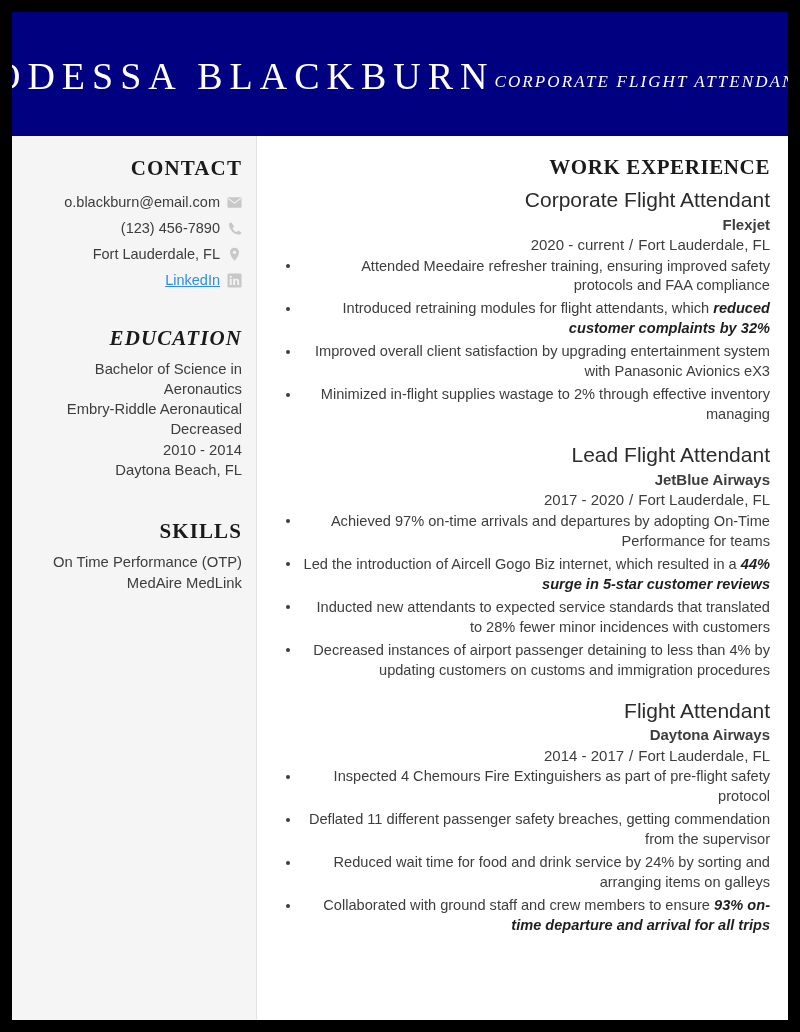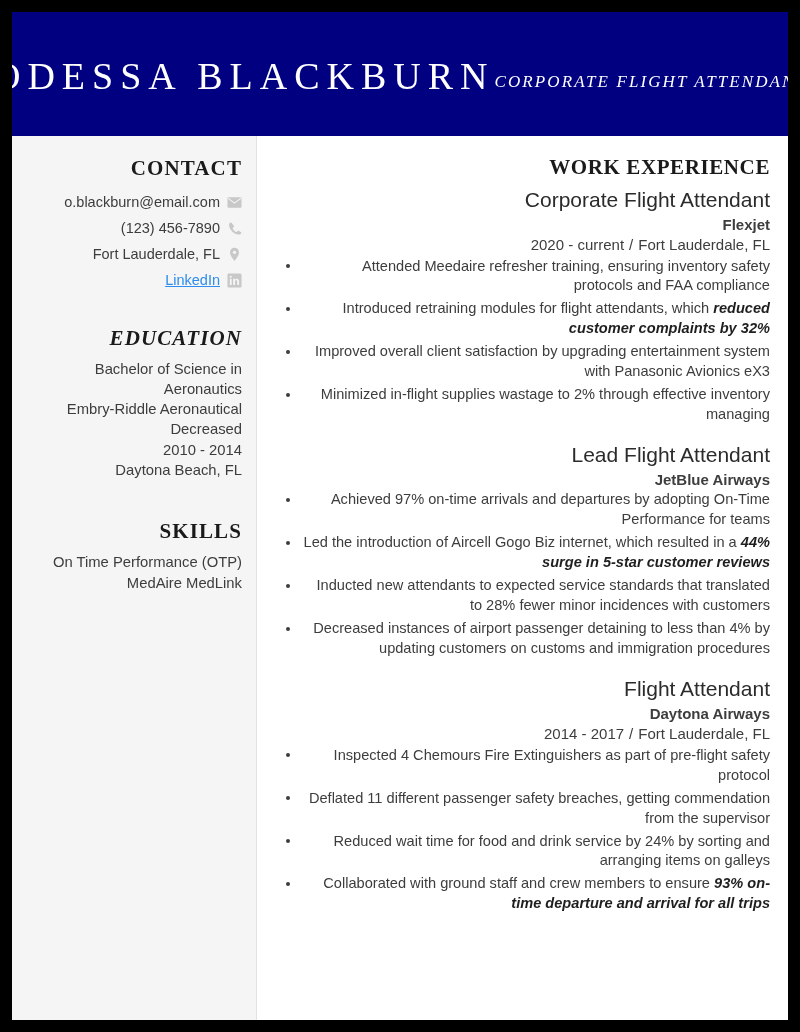--- a/index.html
+++ b/index.html
@@ -292,30 +292,33 @@
 
       <div class="main-heading">WORK EXPERIENCE</div>
 
       <div class="job">
         <div class="job-title">Corporate Flight Attendant</div>
         <div class="job-company">Flexjet</div>
         <div class="job-meta">
           <span>2020 - current</span><span class="sep">/</span><span>Fort Lauderdale, FL</span>
         </div>
         <ul class="bullets">
-          <li><span>Attended Meedaire refresher training, ensuring inventory safety protocols and FAA compliance</span><b></b></li>
+          <li><span>Attended Meedaire refresher training, ensuring improved safety protocols and FAA compliance</span><b></b></li>
           <li><span>Introduced retraining modules for flight attendants, which </span><b>reduced customer complaints by 32%</b></li>
           <li><span>Improved overall client satisfaction by upgrading entertainment system with Panasonic Avionics eX3</span><b></b></li>
           <li><span>Minimized in-flight supplies wastage to 2% through effective inventory managing</span><b></b></li>
         </ul>
       </div>
 
       <div class="job">
         <div class="job-title">Lead Flight Attendant</div>
         <div class="job-company">JetBlue Airways</div>
+        <div class="job-meta">
+          <span>2017 - 2020</span><span class="sep">/</span><span>Fort Lauderdale, FL</span>
+        </div>
         <ul class="bullets">
           <li><span>Achieved 97% on-time arrivals and departures by adopting On-Time Performance for teams</span><b></b></li>
           <li><span>Led the introduction of Aircell Gogo Biz internet, which resulted in a </span><b>44% surge in 5-star customer reviews</b></li>
           <li><span>Inducted new attendants to expected service standards that translated to 28% fewer minor incidences with customers</span><b></b></li>
           <li><span>Decreased instances of airport passenger detaining to less than 4% by updating customers on customs and immigration procedures</span><b></b></li>
         </ul>
       </div>
 
       <div class="job">
         <div class="job-title">Flight Attendant</div>

